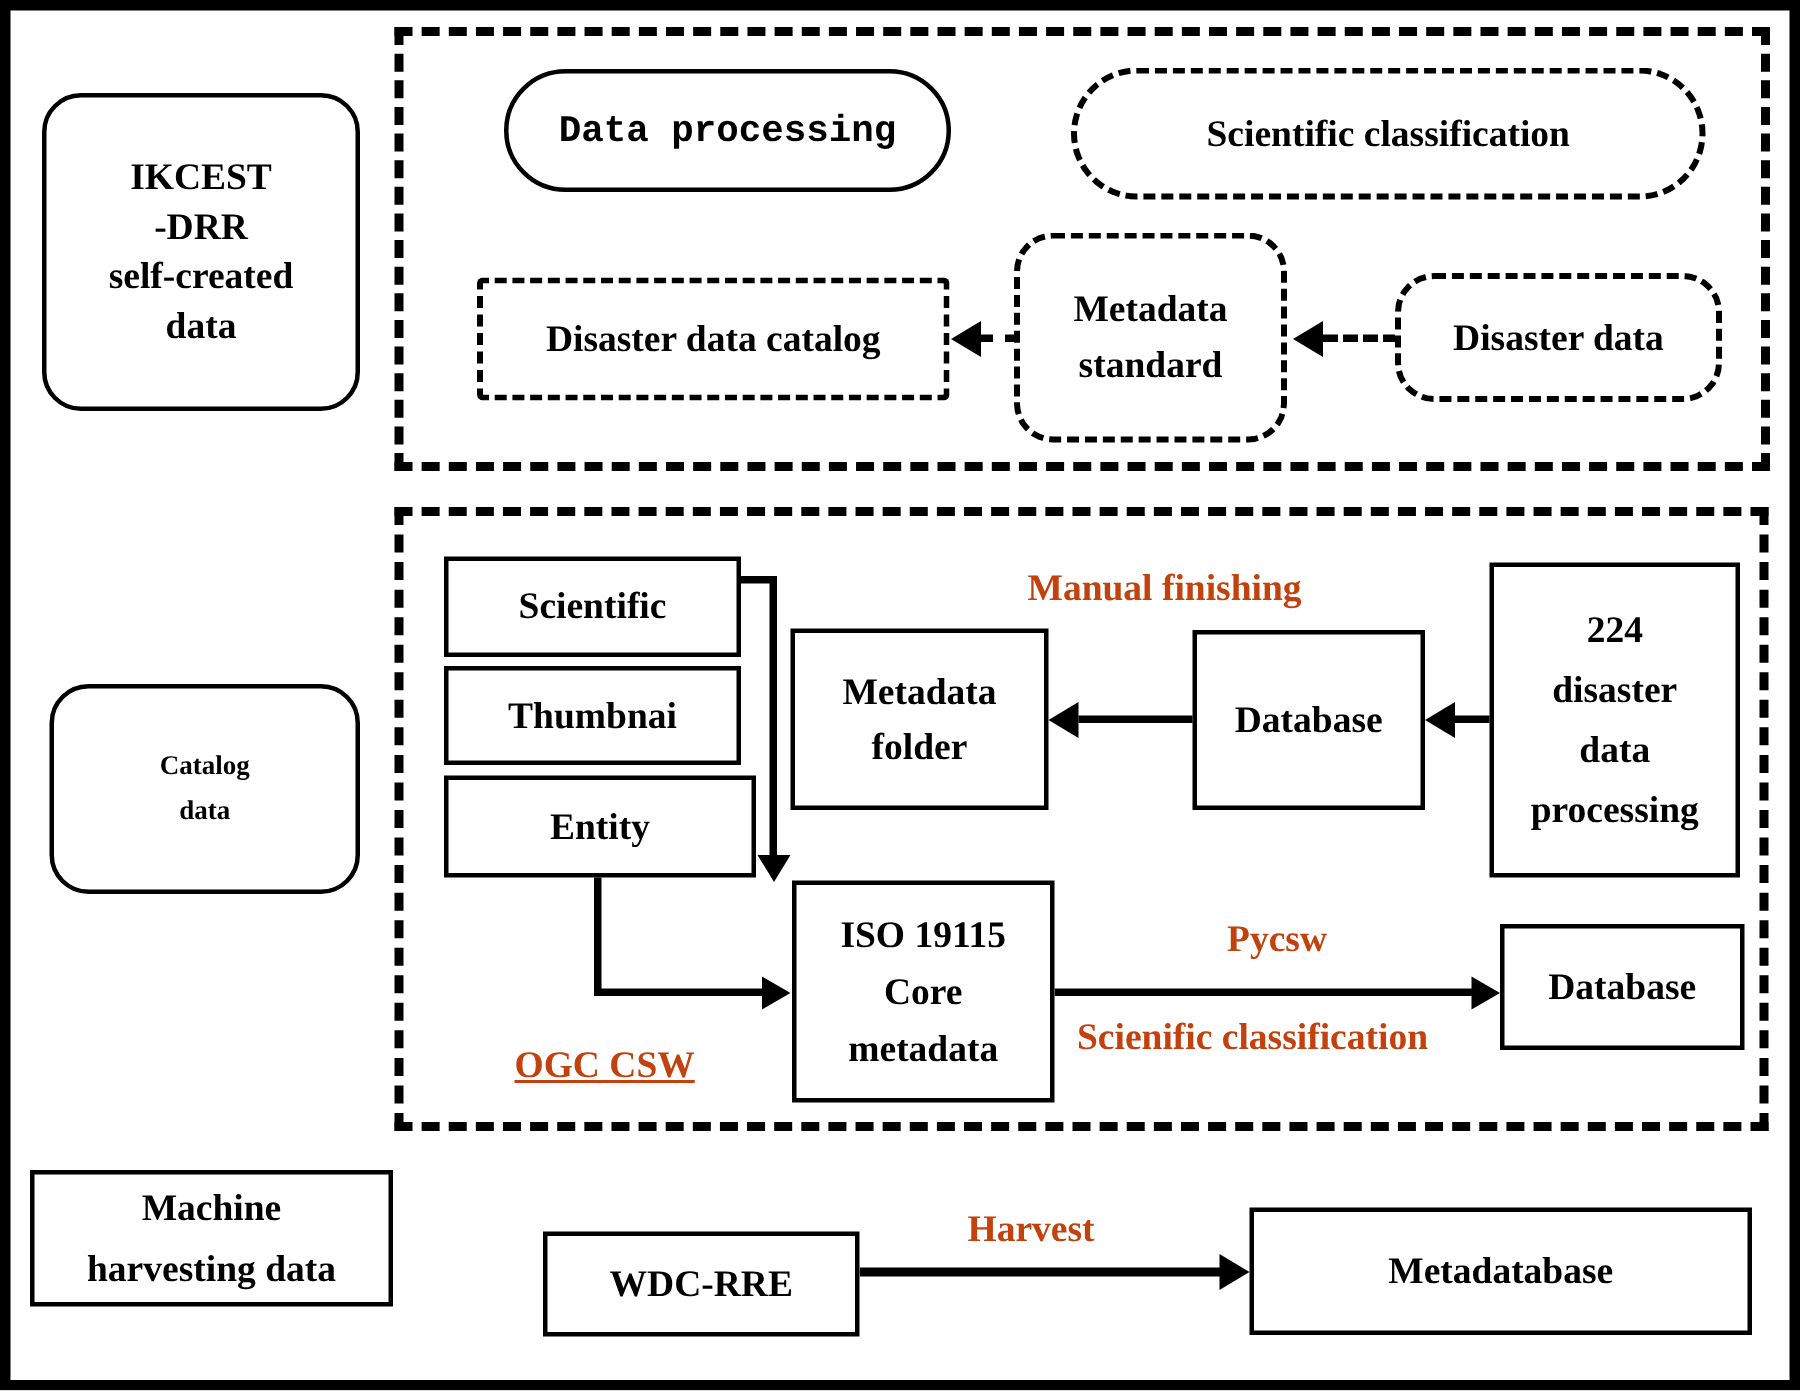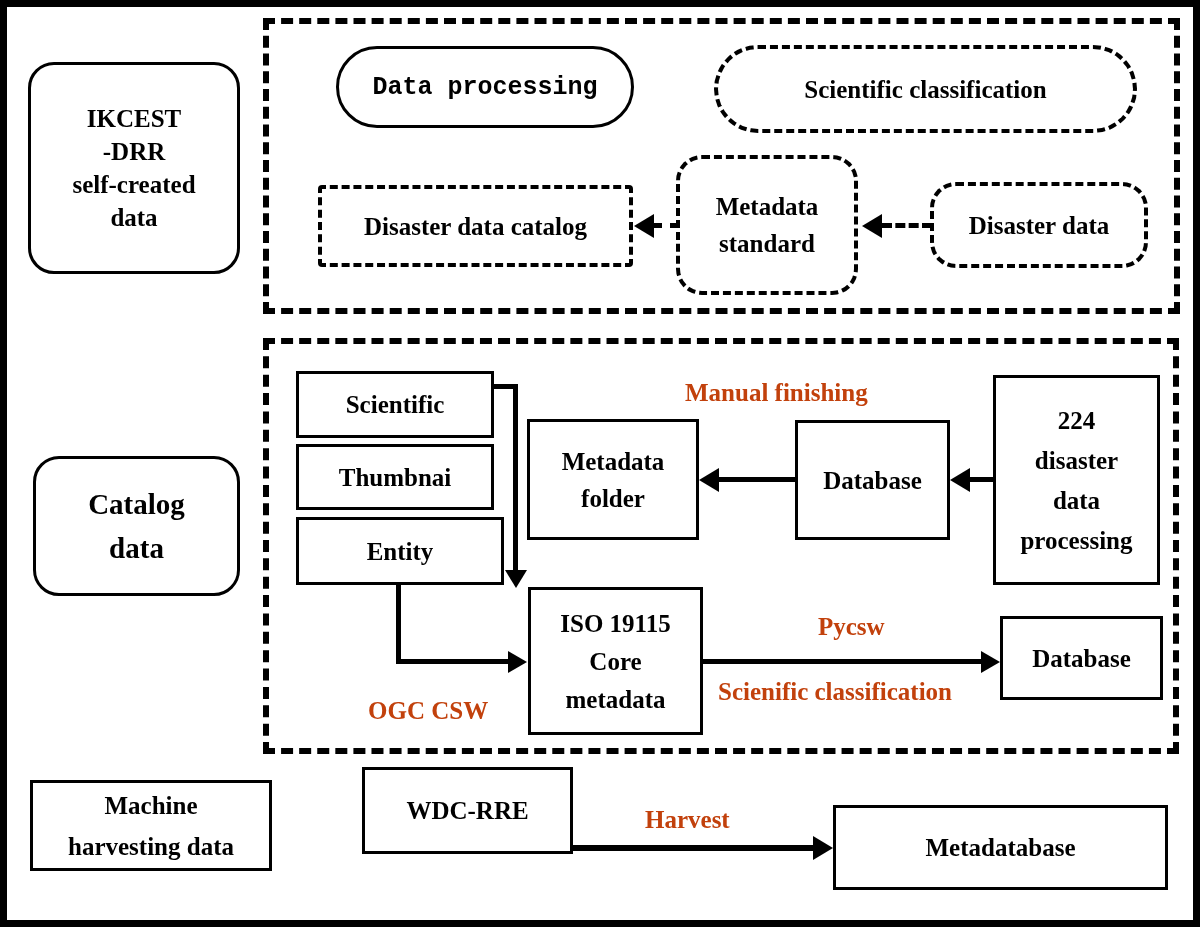--- a/index.html
+++ b/index.html
@@ -93,21 +93,21 @@
   }
   .arrow-right-sm {
     position: absolute;
     width: 0; height: 0;
     border-top: 11px solid transparent;
     border-bottom: 11px solid transparent;
     border-left: 19px solid #000;
     z-index: 6;
   }
 
-  .fs-26 { font-size: 29px; }
+  .fs-26 { font-size: 18px; }
   .fs-25 { font-size: 25px; }
 </style>
 </head>
 <body>
 
 <div id="canvas">
 
   <div id="outer-frame"></div>
 
   <div class="node solid-round fs-25" style="left:28px; top:62px; width:212px; height:212px;">
@@ -219,30 +219,30 @@
 
   <div class="line-h" style="left:703px; top:659px; width:280px; height:5px;"></div>
   <div class="arrow-right-sm" style="left:981px; top:651px;"></div>
 
   <div class="label-free fs-25" style="left:685px; top:379px;">Manual finishing</div>
 
   <div class="label-free fs-25" style="left:818px; top:613px;">Pycsw</div>
 
   <div class="label-free fs-25" style="left:718px; top:678px;">Scienific classification</div>
 
-  <div class="label-free fs-25" style="left:368px; top:697px;">OGC CSW</div>
-
-  <div class="node solid-rect fs-25" style="left:30px; top:780px; width:242px; height:91px;">
+  <div class="label-free fs-25" style="left:343px; top:697px;text-decoration:underline;">OGC CSW</div>
+
+  <div class="node solid-rect fs-25" style="left:20px; top:780px; width:242px; height:91px;">
     <div style="display:flex;flex-direction:column;gap:8px;">
       <span>Machine</span>
       <span>harvesting data</span>
     </div>
   </div>
 
-  <div class="node solid-rect fs-25" style="left:362px; top:767px; width:211px; height:87px;">
+  <div class="node solid-rect fs-25" style="left:362px; top:821px; width:211px; height:70px;">
     <span>WDC-RRE</span>
   </div>
 
   <div class="node solid-rect fs-25" style="left:833px; top:805px; width:335px; height:85px;">
     <span>Metadatabase</span>
   </div>
 
   <div class="line-h" style="left:573px; top:845px; width:242px; height:6px;"></div>
   <div class="arrow-right" style="left:813px; top:836px;"></div>
 

